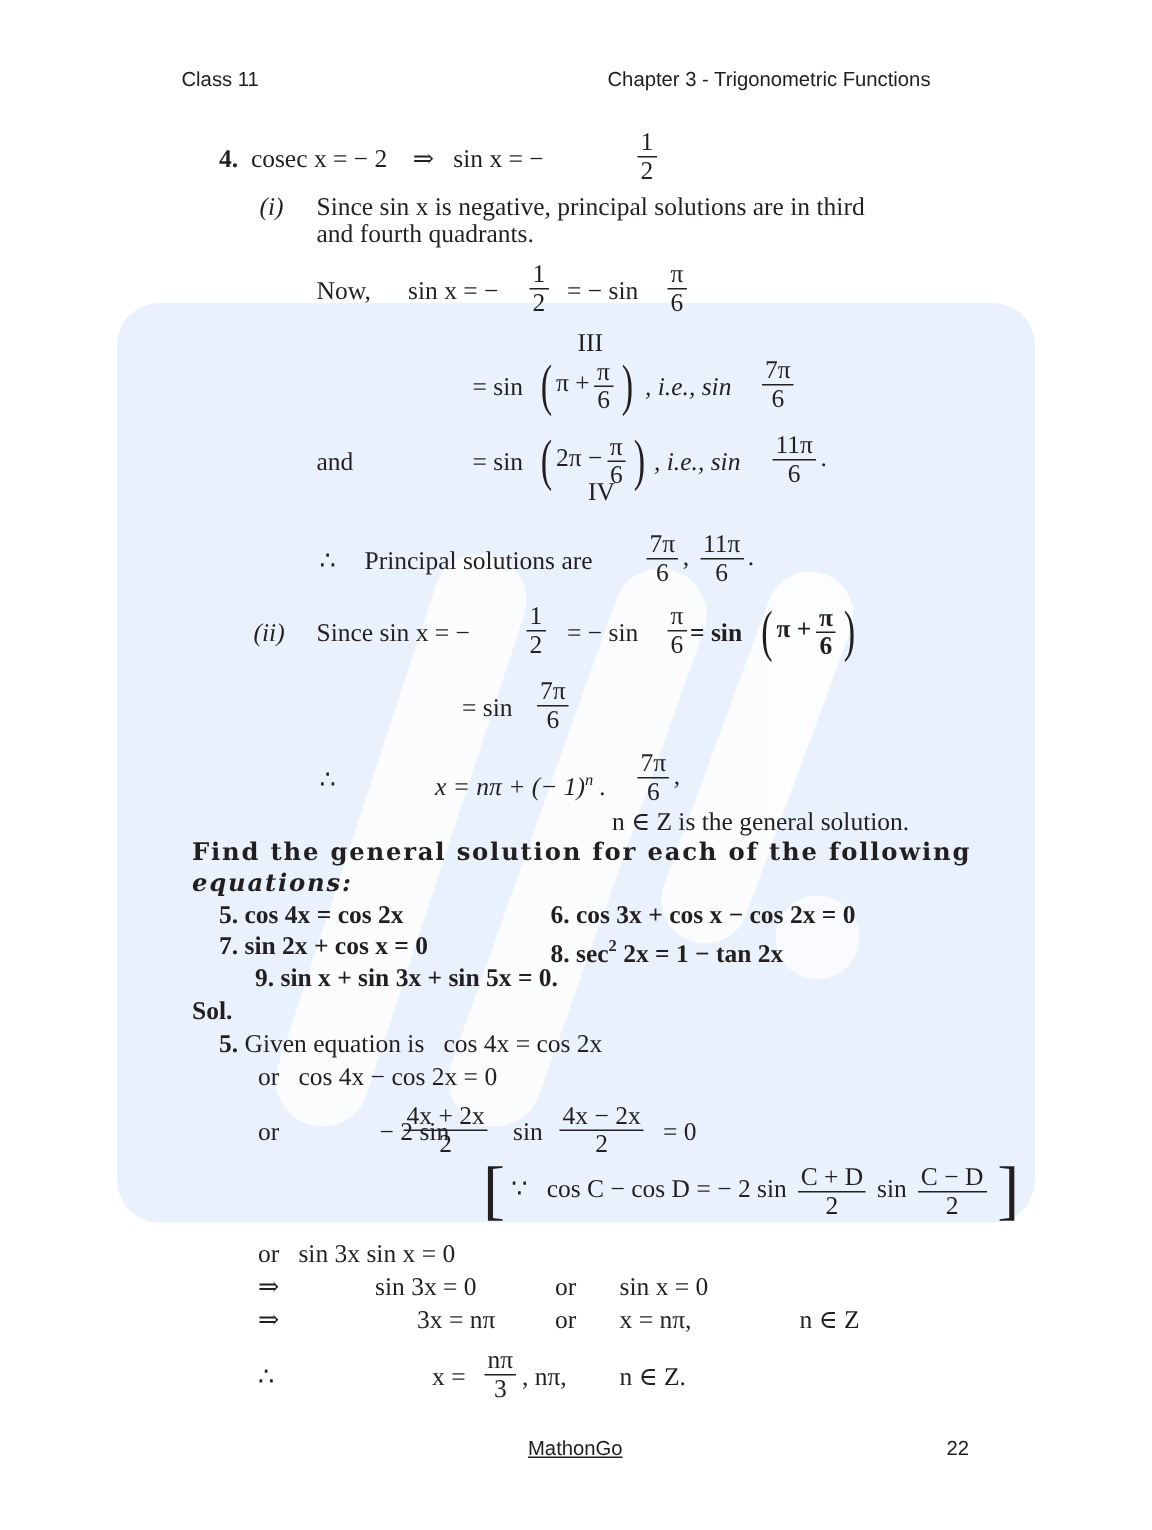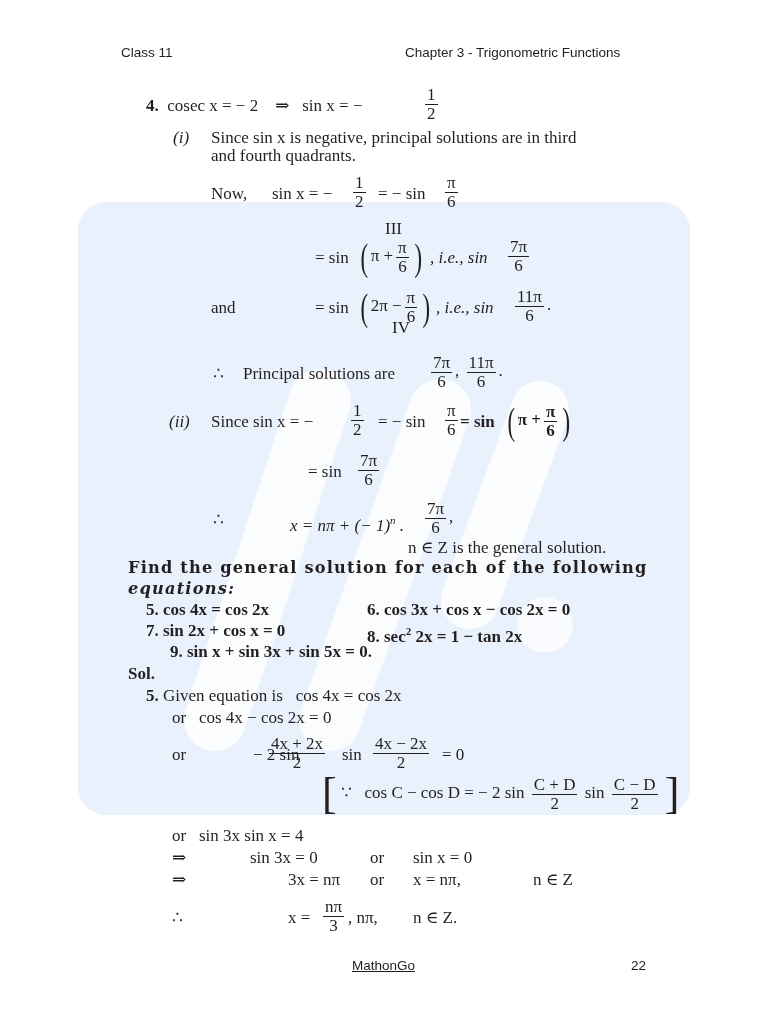--- a/index.html
+++ b/index.html
@@ -198,27 +198,27 @@
       <span class="d">2</span>
     </span>
   <span>sin</span>
   <span class="frac">
       <span class="n">C − D</span>
       <span class="d">2</span>
     </span>
   <span class="brk">]</span>
 </div>
 
-<div class="abs t" style="left:172px;top:826px;"><span>or</span>&nbsp;&nbsp; <span>sin 3x sin x = 4</span></div>
+<div class="abs t" style="left:172px;top:826px;"><span>or</span>&nbsp;&nbsp; <span>sin 3x sin x = 0</span></div>
 <div class="abs t" style="left:172px;top:848px;">⇒</div>
 <div class="abs t" style="left:250px;top:848px;">sin 3x = 0</div>
 <div class="abs t" style="left:370px;top:848px;">or</div>
 <div class="abs t" style="left:413px;top:848px;text-align:right;">sin x = 0</div>
 <div class="abs t" style="left:172px;top:870px;">⇒</div>
-<div class="abs t" style="left:288px;top:870px;">3x = nπ</div>
+<div class="abs t" style="left:278px;top:870px;">3x = nπ</div>
 <div class="abs t" style="left:370px;top:870px;">or</div>
 <div class="abs t" style="left:413px;top:870px;">x = nπ,</div>
 <div class="abs t" style="left:533px;top:870px;">n ∈ Z</div>
 
 <div class="abs t" style="left:172px;top:908px;">∴</div>
 <div class="abs t" style="left:288px;top:908px;">x =</div>
 <div class="abs t" style="left:320px;top:898px;">
   <span class="frac">
       <span class="n">nπ</span>
       <span class="d">3</span>

